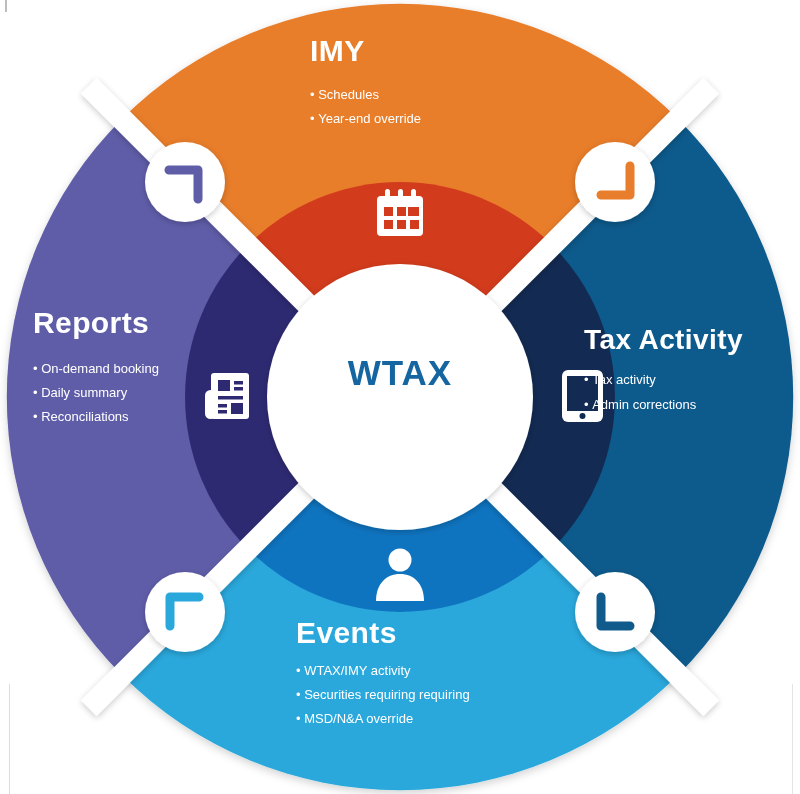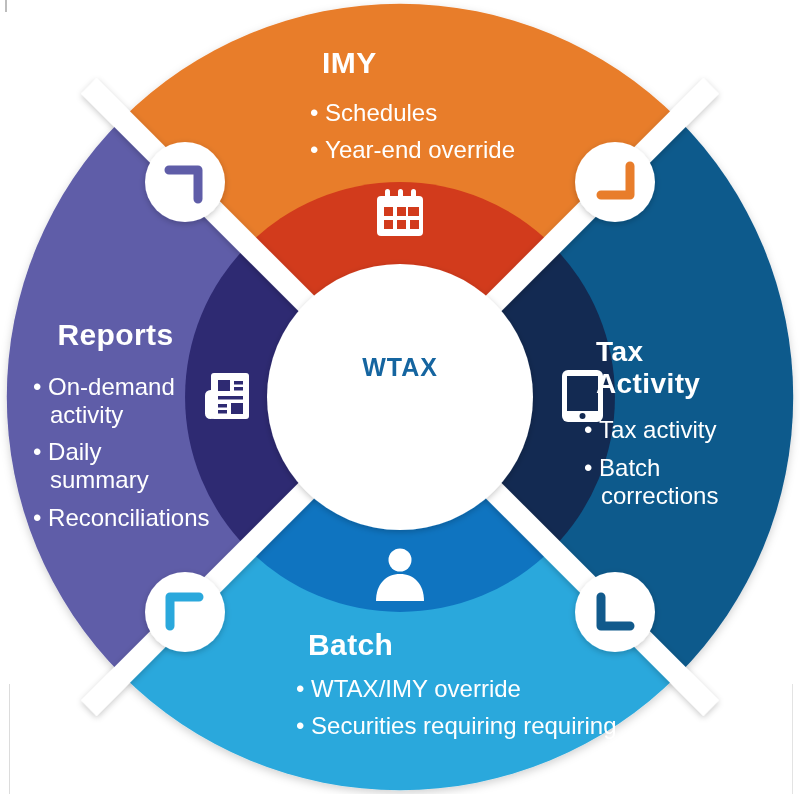--- a/index.html
+++ b/index.html
@@ -3,34 +3,34 @@
 <meta charset="utf-8">
 <style>
   html,body{margin:0;padding:0;background:#ffffff;}
   #stage{
     position:relative;width:800px;height:794px;overflow:hidden;
     background:#ffffff;
     font-family:"Liberation Sans","DejaVu Sans",sans-serif;
   }
   #wheel{position:absolute;left:0;top:0;}
   .q-text{position:absolute;color:#ffffff;}
-  .qh{margin:12px;font-weight:700;letter-spacing:.4px;color:#ffffff;}
+  .qh{margin:0;font-weight:700;letter-spacing:.4px;color:#ffffff;}
   .qh-30{font-size:30px;line-height:1.15;}
   .qh-28{font-size:28px;line-height:1.15;}
   .q-list{list-style:none;margin:0;padding:0;}
   .q-list li{
-    font-size:24px;line-height:1.18;margin:0 0 9px 0;
+    font-size:13px;line-height:1.18;margin:0 0 9px 0;
     padding-left:17px;text-indent:-17px;font-weight:400;
   }
   .q-list li::before{content:"\2022\00a0";}
   .mb18{margin-bottom:18px;} .mb16{margin-bottom:16px;}
-  .mb12{margin-bottom:12px;} .mb20{margin-bottom:20px;text-align:center;}
+  .mb12{margin-bottom:12px;} .mb20{margin-bottom:20px;}
   #center-title{
     position:absolute;left:250px;top:352px;width:300px;
-    text-align:center;font-size:25px;line-height:1.22;font-weight:700;
+    text-align:center;font-size:35px;line-height:1.22;font-weight:700;
     letter-spacing:1px;color:#1565A0;
   }
   .edge-artifact{position:absolute;background:#bdbdbd;}
   #edge-top-left{left:5px;top:0;width:2px;height:12px;}
   #edge-bottom-left{left:9px;bottom:0;width:1px;height:110px;background:#dcdcdc;}
   #edge-bottom-right{right:7px;bottom:0;width:1px;height:110px;background:#e3e3e3;}
 </style>
 </head>
 <body>
 
@@ -133,36 +133,37 @@
     <ul class="q-list">
       <li>Schedules</li>
       <li>Year-end override</li>
     </ul>
   </div>
 
   <div class="q-text" style="left:584px;top:324px;width:180px;">
     <h2 class="qh qh-28 mb16">Tax Activity</h2>
     <ul class="q-list">
       <li>Tax activity</li>
-      <li>Batch corrections</li>
+      <li>Admin corrections</li>
     </ul>
   </div>
 
   <div class="q-text" style="left:296px;top:616px;width:340px;">
-    <h2 class="qh qh-30 mb12">Batch</h2>
+    <h2 class="qh qh-30 mb12">Events</h2>
     <ul class="q-list">
-      <li>WTAX/IMY override</li>
+      <li>WTAX/IMY activity</li>
       <li>Securities requiring requiring</li>
+      <li>MSD/N&amp;A override</li>
     </ul>
   </div>
 
   <div class="q-text" style="left:33px;top:306px;width:165px;">
     <h2 class="qh qh-30 mb20">Reports</h2>
     <ul class="q-list" style="width:156px;">
-      <li>On-demand activity</li>
+      <li>On-demand booking</li>
       <li>Daily summary</li>
       <li>Reconciliations</li>
     </ul>
   </div>
 
   <div class="edge-artifact" id="edge-top-left"></div>
   <div class="edge-artifact" id="edge-bottom-left"></div>
   <div class="edge-artifact" id="edge-bottom-right"></div>
 
 </div>

